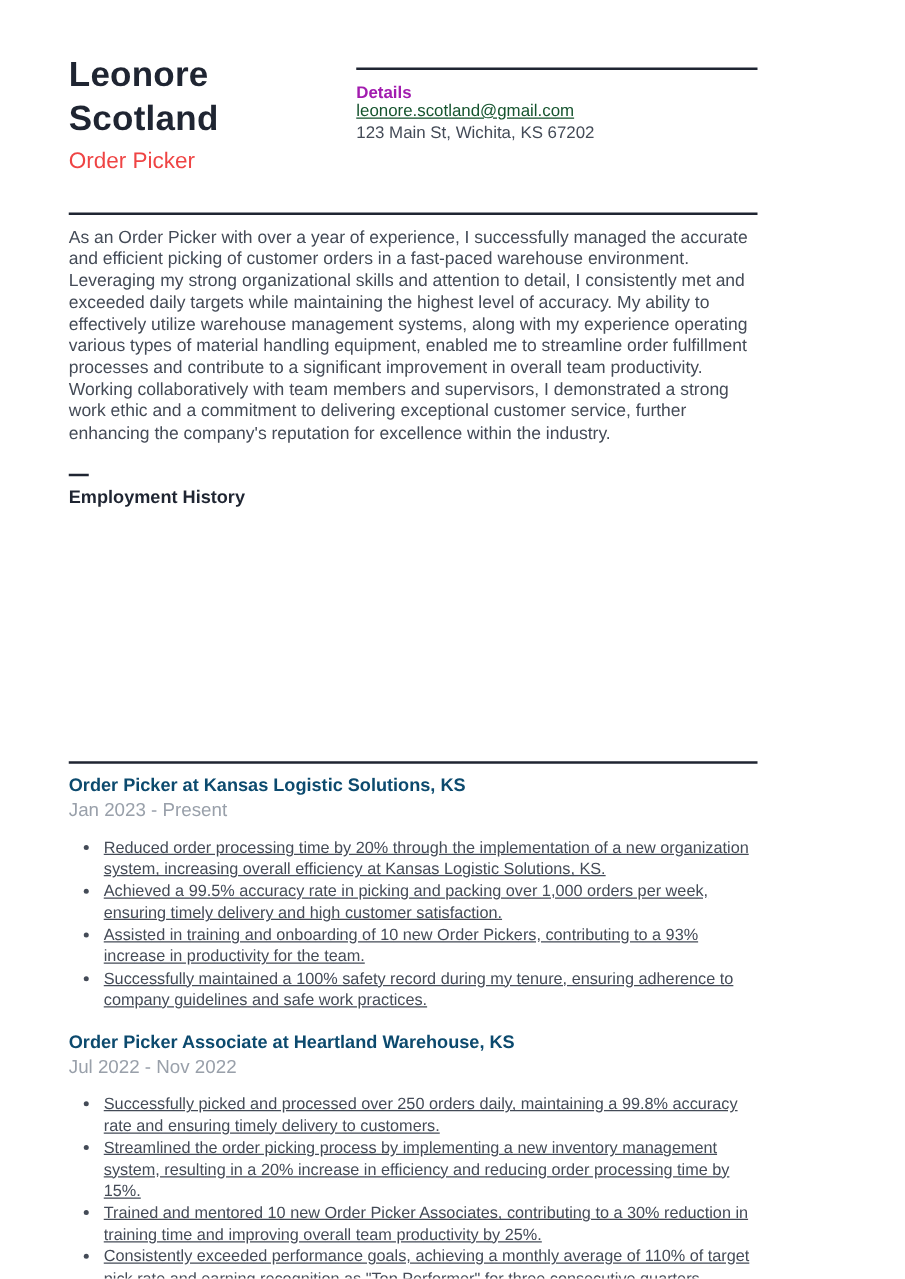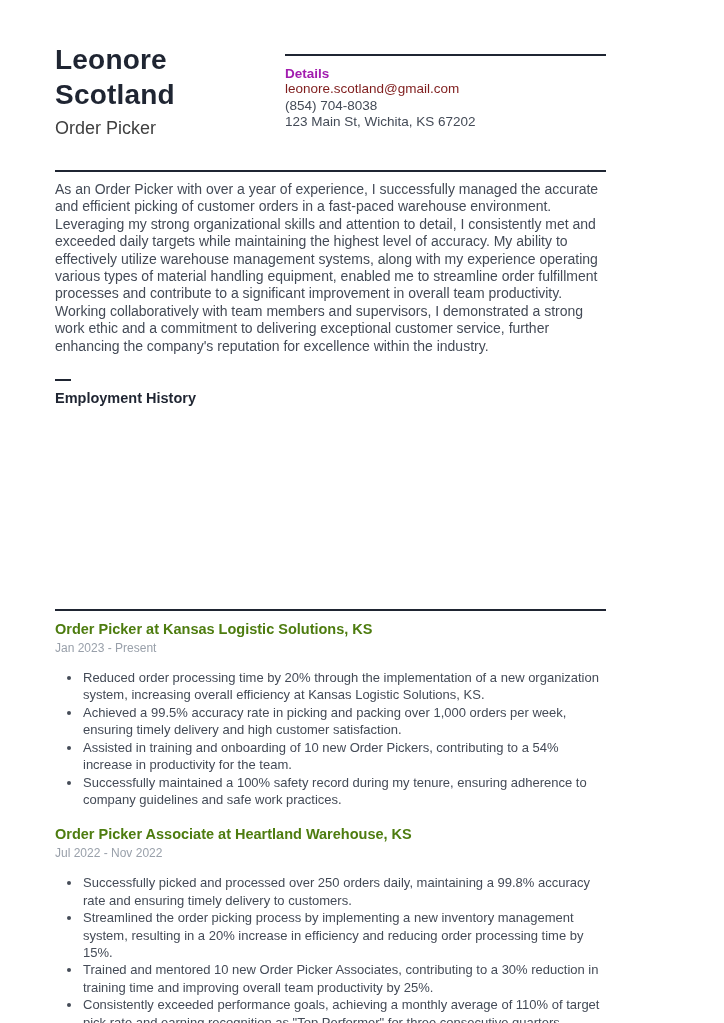--- a/index.html
+++ b/index.html
@@ -29,40 +29,41 @@
     font-size: 28px;
     line-height: 35px;
     font-weight: 700;
     color: #1f2532;
     letter-spacing: 0.2px;
   }
   .subtitle {
     margin-top: 5px;
     font-size: 18px;
     line-height: 23px;
-    color: #404040;
+    color: #ef4444;
   }
   .header-right { padding-top: 12px; }
 
   .rule { border-top: 2.5px solid #1f2532; }
   .dash { width: 16px; border-top: 2.5px solid #1f2532; }
 
   .details-heading {
     margin-top: 10px;
     font-size: 13.5px;
     font-weight: 700;
     color: #a21caf;
   }
   .details-line {
     font-size: 13.5px;
     line-height: 16.5px;
     color: #444b57;
   }
   .email-link {
-    color: #7f1d1d;
+    color: #14532d;
+    text-decoration: underline;
     cursor: pointer;
   }
 
   
   .section-profile   { margin-top: 30px; }
   .section-employment{ margin-top: 24px; flex-direction: column; }
   .section-education { margin-top: 26px; }
 
   .section-label {
     margin-top: 9px;
@@ -75,55 +76,55 @@
     font-size: 14px;
     line-height: 17.4px;
     color: #444b57;
   }
   .job { margin-top: 9px; }
   .job + .job { margin-top: 17px; }
   .job-title, .edu-title {
     font-size: 14.5px;
     line-height: 18px;
     font-weight: 700;
-    color: #4d7c0f;
+    color: #0c4a6e;
   }
   .edu-title { margin-top: 9px; }
   .job-dates, .edu-dates {
     margin-top: 3px;
-    font-size: 12px;
+    font-size: 15px;
     line-height: 15px;
     color: #99a0aa;
   }
   .job-bullets {
     margin: 13px 0 0 0;
     padding-left: 27px;
     font-size: 13px;
     line-height: 17.4px;
     color: #444b57;
+    text-decoration: underline;
   }
   .job-bullets li { margin: 0; padding-left: 1px; }
 </style>
 </head>
 <body>
 
 <div class="page">
 
   <div class="row">
     <div class="left">
       <h1 class="name">Leonore Scotland</h1>
       <div class="subtitle">Order Picker</div>
     </div>
     <div class="right header-right">
       <div class="rule"></div>
       <div class="details-heading">Details</div>
       <div class="details-line">
         <a class="email-link">leonore.scotland@gmail.com</a>
       </div>
-      <div class="details-line">(854) 704-8038</div>
       <div class="details-line">123 Main St, Wichita, KS 67202</div>
     </div>
   </div>
 
   <div class="row section-profile">
     <div class="right">
       <div class="rule"></div>
       <div class="profile-text">As an Order Picker with over a year of experience, I successfully managed the accurate and efficient picking of customer orders in a fast-paced warehouse environment. Leveraging my strong organizational skills and attention to detail, I consistently met and exceeded daily targets while maintaining the highest level of accuracy. My ability to effectively utilize warehouse management systems, along with my experience operating various types of material handling equipment, enabled me to streamline order fulfillment processes and contribute to a significant improvement in overall team productivity. Working collaboratively with team members and supervisors, I demonstrated a strong work ethic and a commitment to delivering exceptional customer service, further enhancing the company's reputation for excellence within the industry.</div>
     </div>
   </div>
@@ -135,21 +136,21 @@
     </div>
     <div class="right">
       <div class="rule"></div>
 
       <div class="job">
         <div class="job-title">Order Picker at Kansas Logistic Solutions, KS</div>
         <div class="job-dates">Jan 2023 - Present</div>
         <ul class="job-bullets">
           <li>Reduced order processing time by 20% through the implementation of a new organization system, increasing overall efficiency at Kansas Logistic Solutions, KS.</li>
           <li>Achieved a 99.5% accuracy rate in picking and packing over 1,000 orders per week, ensuring timely delivery and high customer satisfaction.</li>
-          <li>Assisted in training and onboarding of 10 new Order Pickers, contributing to a 54% increase in productivity for the team.</li>
+          <li>Assisted in training and onboarding of 10 new Order Pickers, contributing to a 93% increase in productivity for the team.</li>
           <li>Successfully maintained a 100% safety record during my tenure, ensuring adherence to company guidelines and safe work practices.</li>
         </ul>
       </div>
 
       <div class="job">
         <div class="job-title">Order Picker Associate at Heartland Warehouse, KS</div>
         <div class="job-dates">Jul 2022 - Nov 2022</div>
         <ul class="job-bullets">
           <li>Successfully picked and processed over 250 orders daily, maintaining a 99.8% accuracy rate and ensuring timely delivery to customers.</li>
           <li>Streamlined the order picking process by implementing a new inventory management system, resulting in a 20% increase in efficiency and reducing order processing time by 15%.</li>

